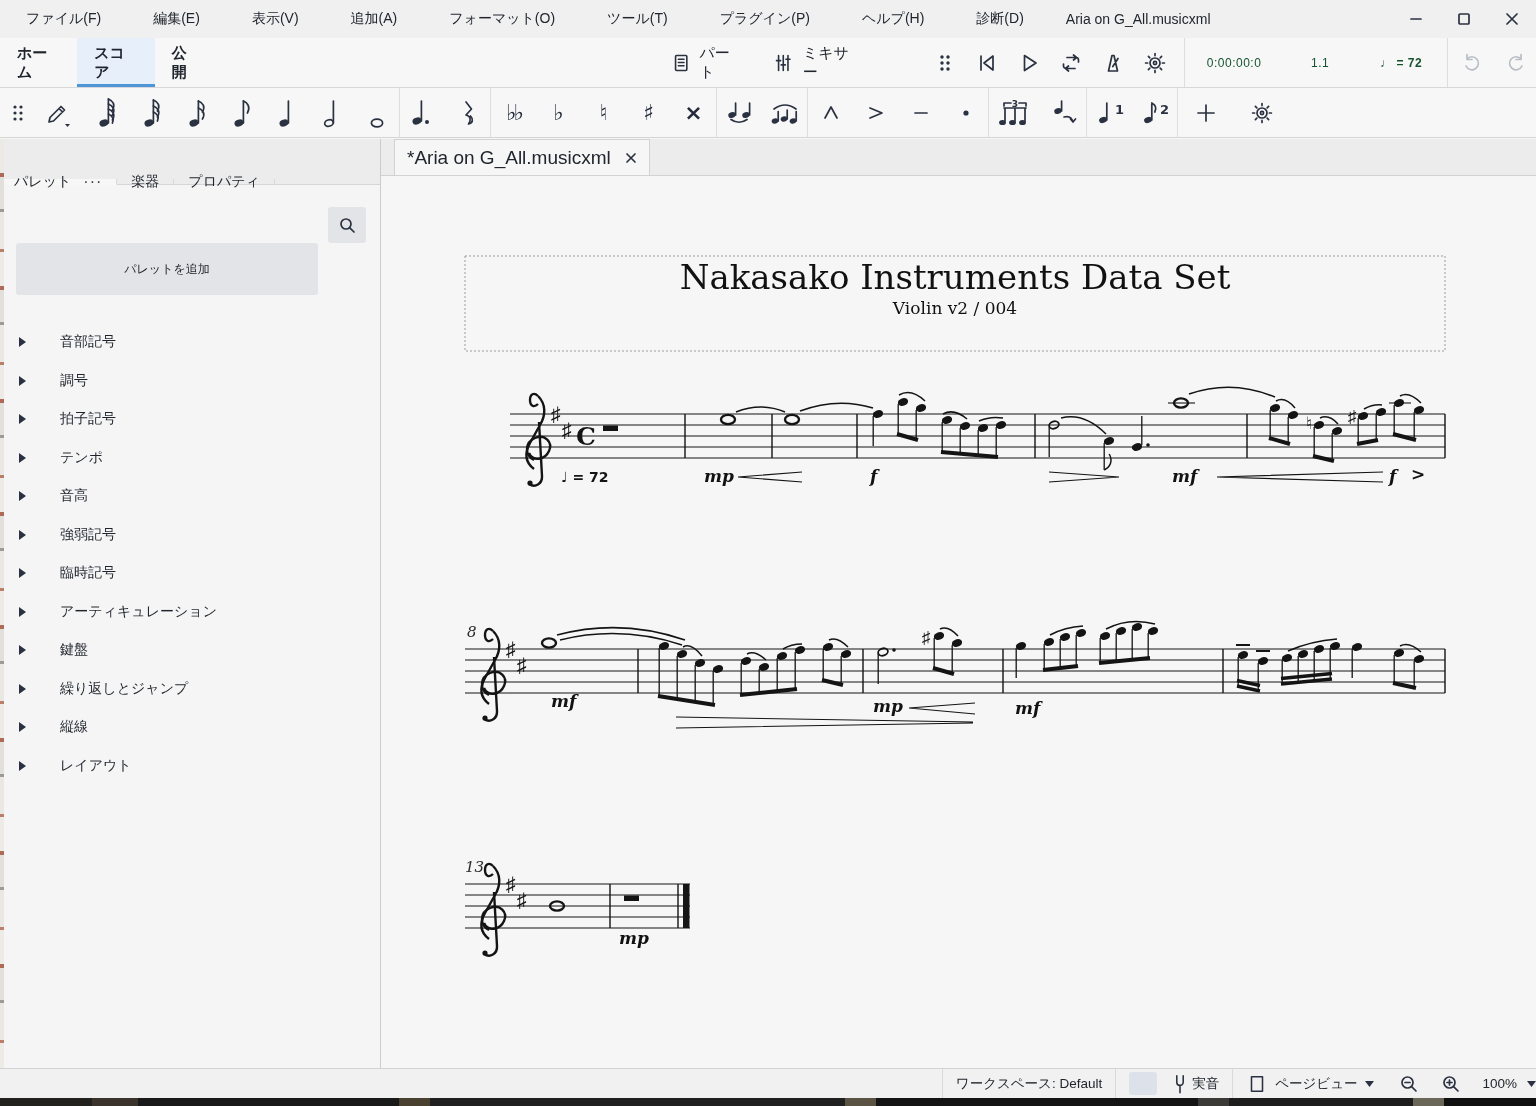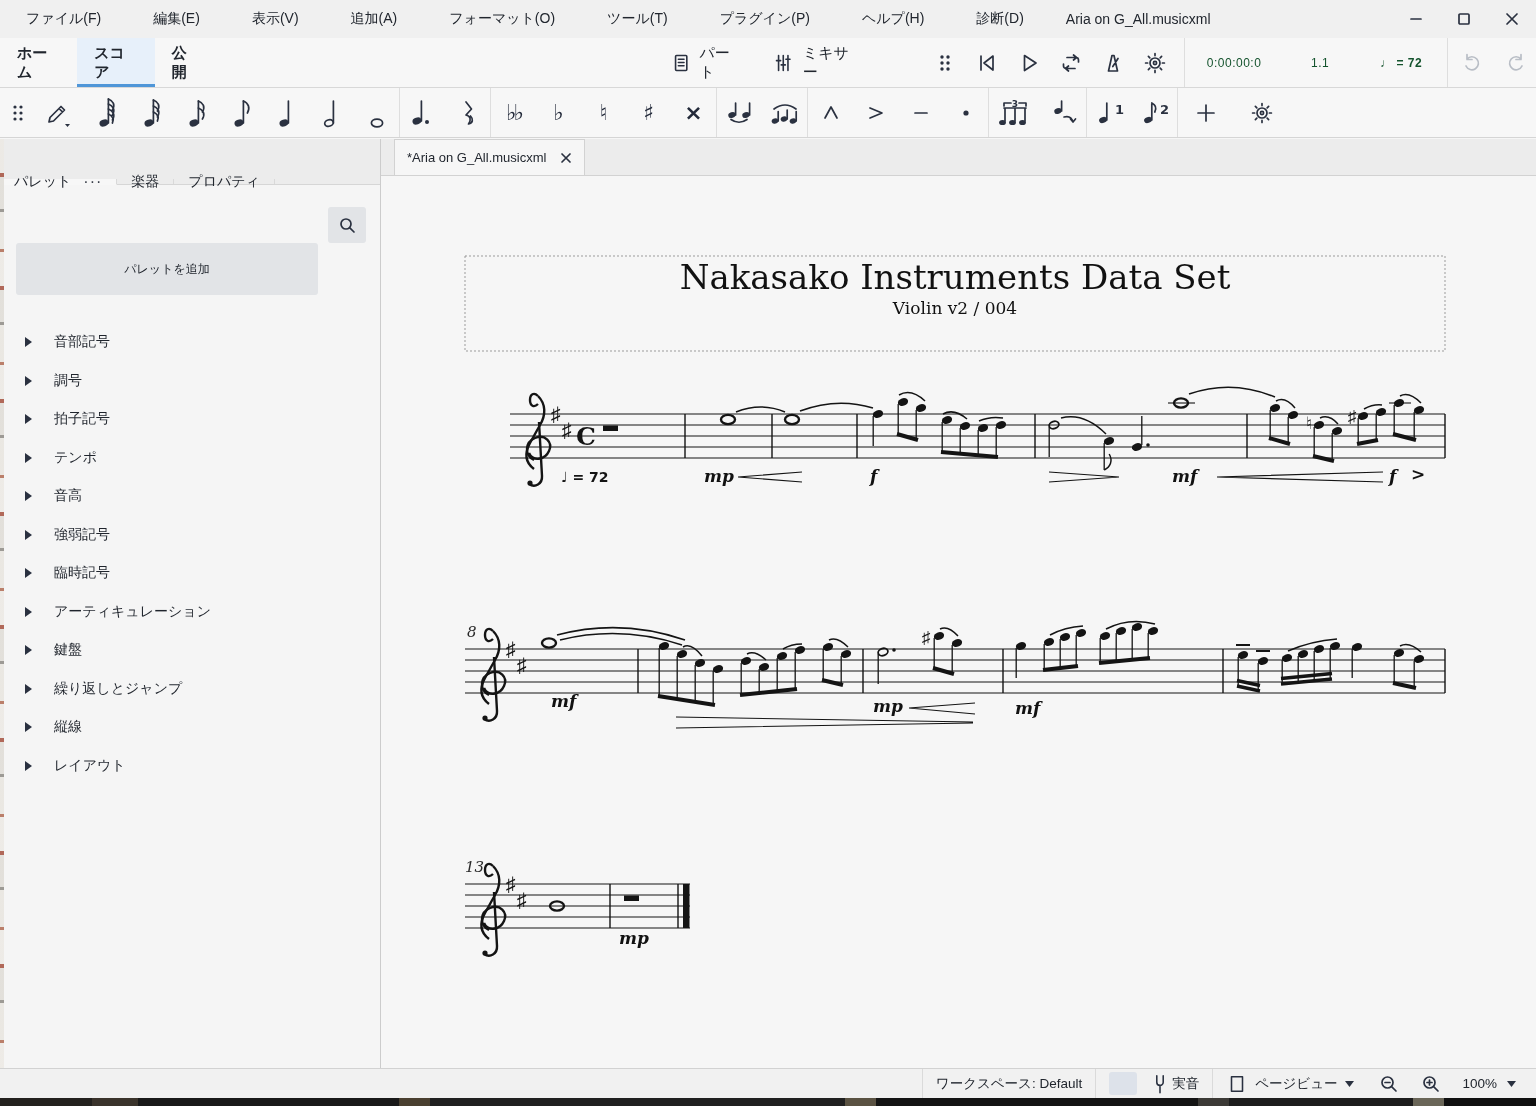--- a/index.html
+++ b/index.html
@@ -31,30 +31,30 @@
   .content { position:absolute; top:139px; left:0; right:0; bottom:38px; display:flex; }
   .sidebar { width:381px; border-right:1px solid #cccccc; background:#f5f5f5; display:flex; flex-direction:column; }
   .side-tabs { height:46px; display:flex; background:#ececec; border-bottom:1px solid #d6d6d6; }
   .side-tab { padding:0 14px; display:flex; align-items:center; gap:12px; font-size:14px; border-right:1px solid #d9d9d9; background:#ececec;margin-top:40px; }
   .side-tab.active { background:#f7f7f7; border-bottom:1px solid #f7f7f7; margin-bottom:-1px; }
   .side-tabs .filler { flex:1; }
   .add-row { display:flex; gap:10px; padding:22px 14px 16px 16px; }
   .add-btn { flex:1; height:52px; background:#e2e4e7; border-radius:3px; display:flex; align-items:center; justify-content:center; font-size:12px;margin-top:36px; }
   .search-btn { width:38px; height:36px; background:#e2e4e7; border-radius:3px; display:flex; align-items:center; justify-content:center; }
   .pal-list { padding-top:12px; }
-  .pal-item { height:38.5px; display:flex; align-items:center; padding-left:24px; gap:21px; font-size:14px; color:#1f242c; }
+  .pal-item { height:38.5px; display:flex; align-items:center; padding-left:18px; gap:33px; font-size:14px; color:#1f242c; }
 
   .score-area { flex:1; display:flex; flex-direction:column; min-width:0; }
   .doc-tabbar { height:37px; background:#ececec; border-bottom:1px solid #d2d2d2; display:flex; align-items:flex-end; }
-  .doc-tab { height:36px; margin-left:13px; padding:0 12px; background:#f6f6f6; border:1px solid #d2d2d2; border-bottom:none; display:flex; align-items:center; gap:14px; font-size:13px; }
+  .doc-tab { height:36px; margin-left:13px; padding:0 12px; background:#f6f6f6; border:1px solid #d2d2d2; border-bottom:none; display:flex; align-items:center; gap:14px; font-size:19px; }
   .canvas { flex:1; position:relative; background:#f6f6f6; }
   svg.score { position:absolute; inset:0; }
 
   
-  .status-bar { position:absolute; left:0; right:0; bottom:8px; height:30px; background:#f1f1f1; border-top:1px solid #d2d2d2; display:flex; align-items:center; justify-content:flex-end; font-size:13.5px; padding-right:20px; }
+  .status-bar { position:absolute; left:0; right:0; bottom:8px; height:30px; background:#f1f1f1; border-top:1px solid #d2d2d2; display:flex; align-items:center; justify-content:flex-end; font-size:13.5px; padding-right:0; }
   .sb-sep { width:1px; height:29px; background:#dadada; margin:0 13px; }
   .toggle-sq { width:28px; height:23px; border-radius:3px; background:#dde2ea; margin-right:12px; }
   .sb-group { display:flex; align-items:center; }
   .taskbar-sliver { position:absolute; left:0; right:0; bottom:0; height:8px;
     background: linear-gradient(90deg,#23211e 0 6%, #3a332b 6% 9%, #191919 9% 26%, #4a4030 26% 28%, #202020 28% 55%, #5a5242 55% 57%, #141414 57% 78%, #3c3a36 78% 80%, #1d1d1d 80% 92%, #6a6658 92% 94%, #101010 94% 100%); }
   .left-sliver { position:absolute; left:0; top:139px; bottom:38px; width:4px;
     background: repeating-linear-gradient(180deg,#ece9e4 0 34px, #a5503e 34px 38px, #dfdcd6 38px 70px, #8d8a84 70px 73px, #e8e5df 73px 110px, #b06a52 110px 113px); opacity:.85; }
 
   
   .dyn { font-family:"DejaVu Serif","Liberation Serif",serif; font-style:italic; font-weight:bold; font-size:17px; fill:#121212; }

